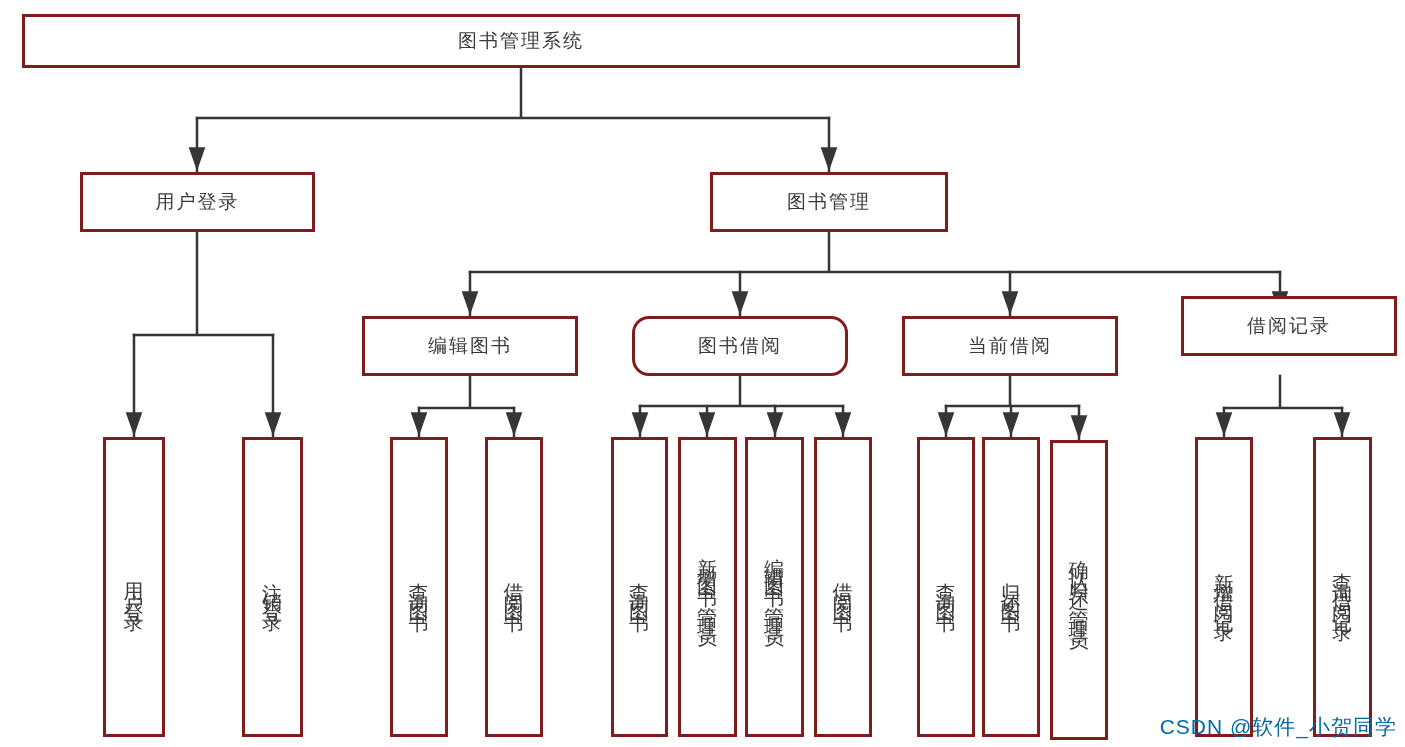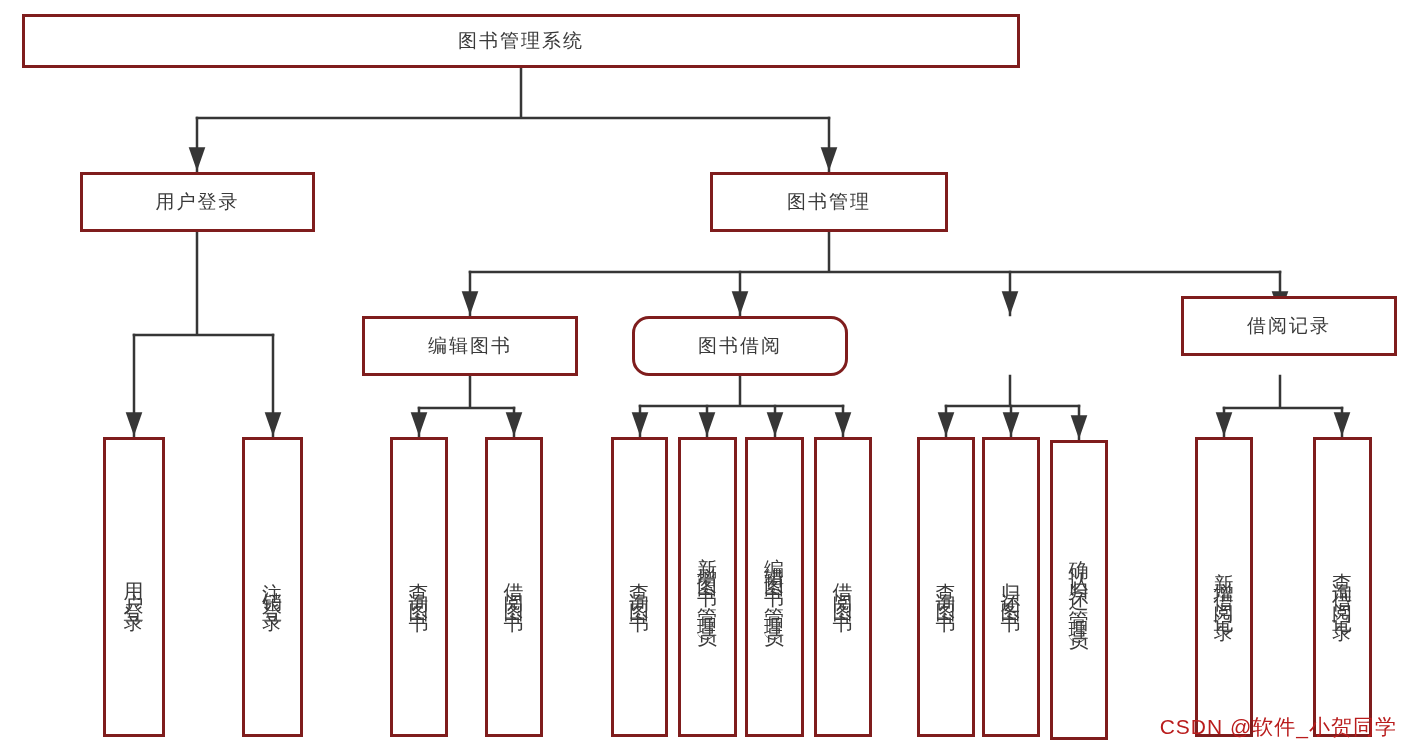--- a/index.html
+++ b/index.html
@@ -30,21 +30,21 @@
     line-height:1;
     letter-spacing:10px;
     color:#3a3a3a;
     white-space:nowrap;
   }
   .watermark{
     position:absolute;
     right:8px;
     bottom:6px;
     font-size:21px;
-    color:#b91c1c;
+    color:#0369a1;
     letter-spacing:1px;
     z-index:5;
   }
 </style>
 </head>
 <body>
 
 <div id="canvas">
 
   <svg id="connectors" width="1405" height="747">
@@ -90,20 +90,21 @@
     </g>
   </svg>
 
   <div class="node hnode" style="left:22px;top:14px;width:998px;height:54px;">图书管理系统</div>
 
   <div class="node hnode" style="left:80px;top:172px;width:235px;height:60px;">用户登录</div>
   <div class="node hnode" style="left:710px;top:172px;width:238px;height:60px;">图书管理</div>
 
   <div class="node hnode" style="left:362px;top:316px;width:216px;height:60px;">编辑图书</div>
   <div class="node hnode" style="left:632px;top:316px;width:216px;height:60px;border-radius:17px;">图书借阅</div>
+  <div class="node hnode" style="left:902px;top:316px;width:216px;height:60px;">当前借阅</div>
   <div class="node hnode" style="left:1172px;top:296px;width:216px;height:60px;margin-left:9px;">借阅记录</div>
 
   <div class="node vnode" style="left:103px;top:437px;width:62px;height:300px;">
     <span class="vtext">用户登录</span>
   </div>
   <div class="node vnode" style="left:242px;top:437px;width:61px;height:300px;">
     <span class="vtext">注销登录</span>
   </div>
 
   <div class="node vnode" style="left:390px;top:437px;width:58px;height:300px;">

